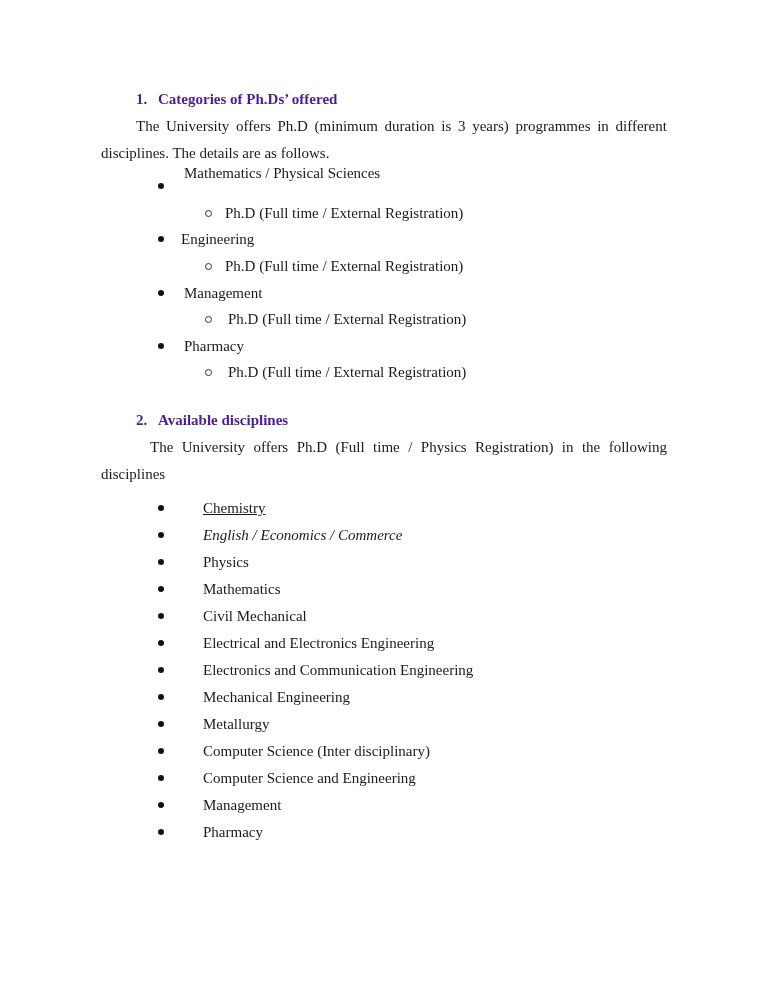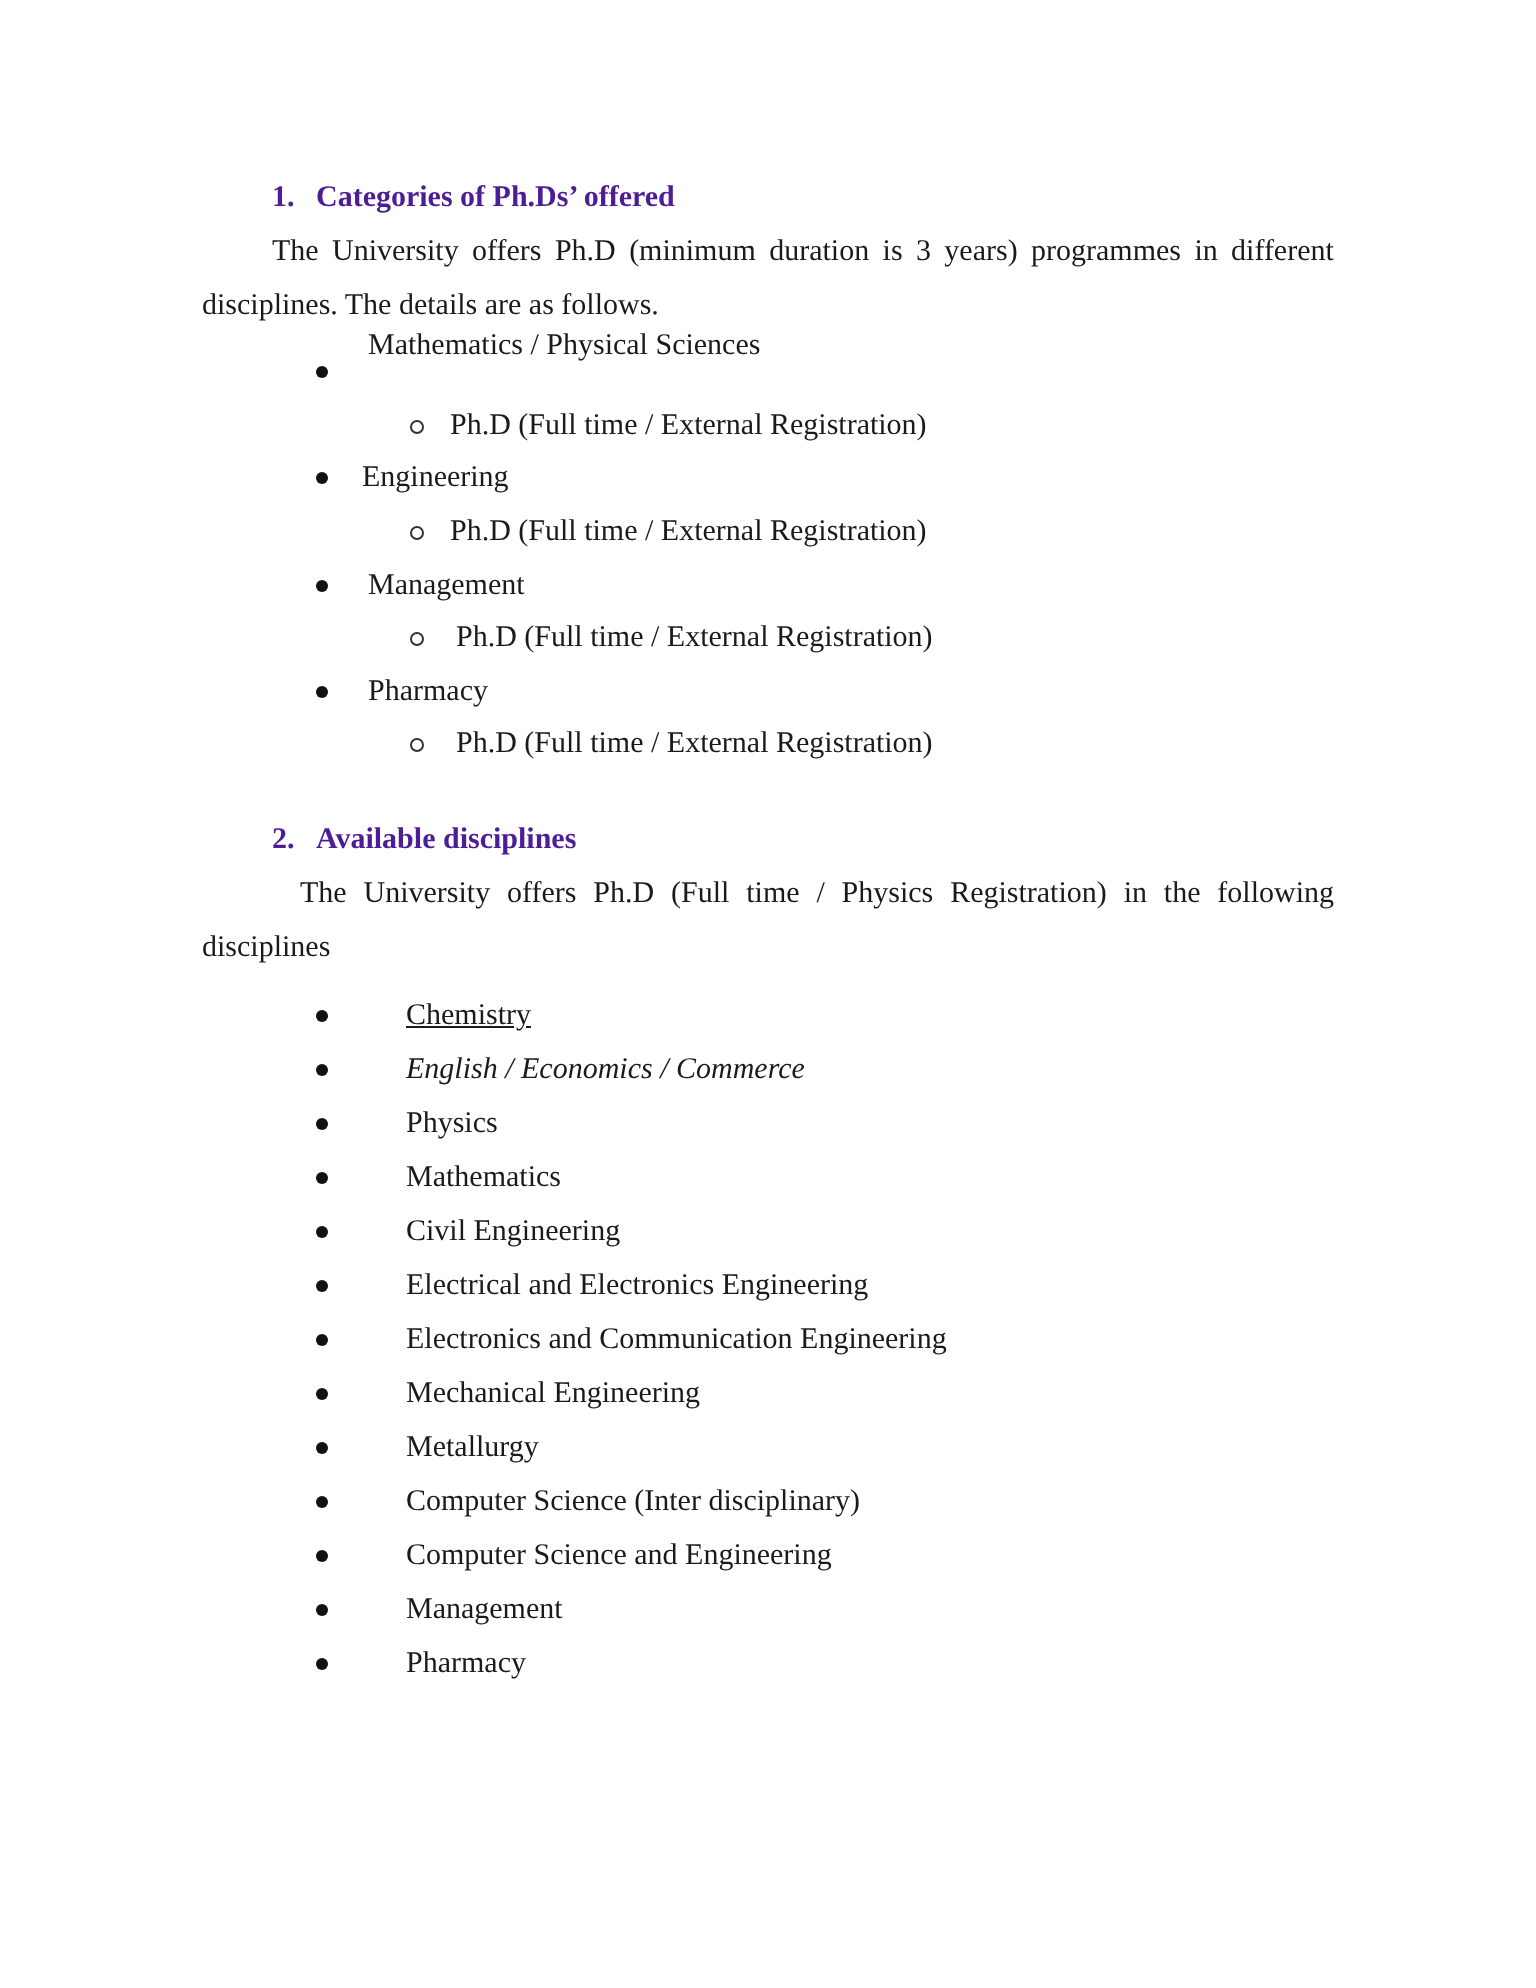--- a/index.html
+++ b/index.html
@@ -123,21 +123,21 @@
   <div>
     <span class="bullet" style="left:158px; top:559px;"></span>
     <span class="abs" style="left:203px; top:553px;">Physics</span>
   </div>
   <div>
     <span class="bullet" style="left:158px; top:586px;"></span>
     <span class="abs" style="left:203px; top:580px;">Mathematics</span>
   </div>
   <div>
     <span class="bullet" style="left:158px; top:613px;"></span>
-    <span class="abs" style="left:203px; top:607px;">Civil Engineering</span>
+    <span class="abs" style="left:203px; top:607px;">Civil Mechanical</span>
   </div>
   <div>
     <span class="bullet" style="left:158px; top:640px;"></span>
     <span class="abs" style="left:203px; top:634px;">Electrical and Electronics Engineering</span>
   </div>
   <div>
     <span class="bullet" style="left:158px; top:667px;"></span>
     <span class="abs" style="left:203px; top:661px;">Electronics and Communication Engineering</span>
   </div>
   <div>

